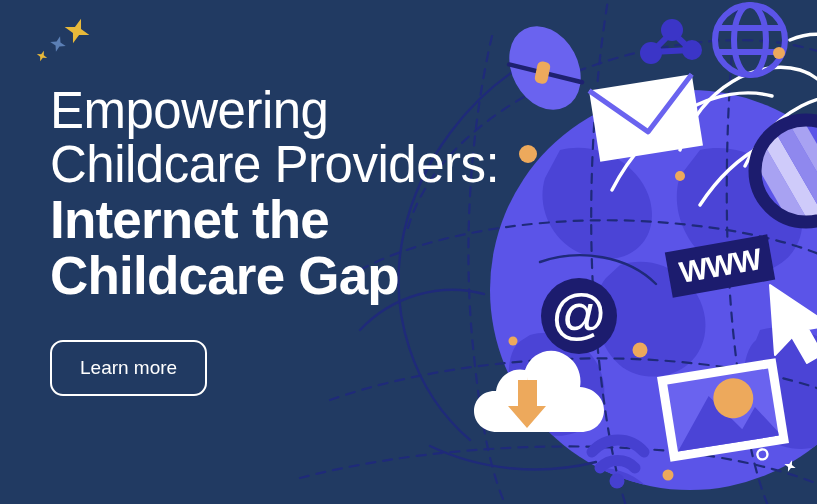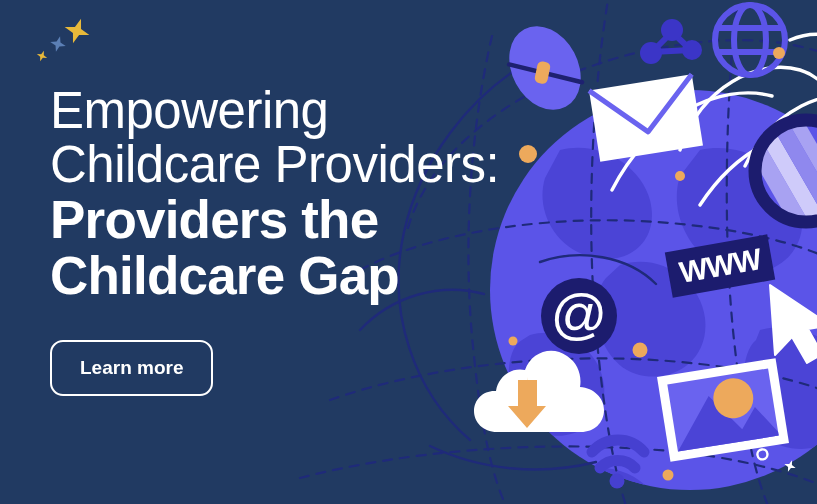--- a/index.html
+++ b/index.html
@@ -49,21 +49,21 @@
     letter-spacing: -0.8px;
     white-space: nowrap;
   }
   .cta-wrap { margin-top: 36px; }
   .cta {
     display: inline-block;
     border: 2px solid #ffffff;
     border-radius: 13px;
     color: #ffffff;
     font-size: 19px;
-    font-weight: 700;
+    font-weight: 400;
     padding: 16px 28px 17px 28px;
     background: transparent;
     text-decoration: none;
     cursor: pointer;
     line-height: 1;
   }
 </style>
 </head>
 <body>
 
@@ -230,21 +230,21 @@
         <path d="M0 -6 L 1.5 -1.5 L 6 0 L 1.5 1.5 L 0 6 L -1.5 1.5 L -6 0 L -1.5 -1.5 Z" fill="#ffffff"></path>
       </g>
 
     </g>
   </svg>
 
   <div id="content">
     <h1 class="headline">
       <span class="light">Empowering</span>
       <span class="light">Childcare Providers:</span>
-      <span class="bold">Providers the</span>
+      <span class="bold">Internet the</span>
       <span class="bold">Childcare Gap</span>
     </h1>
     <div class="cta-wrap">
       <a class="cta" href="#">Learn more</a>
     </div>
   </div>
 
 </div>
 
 </body></html>

